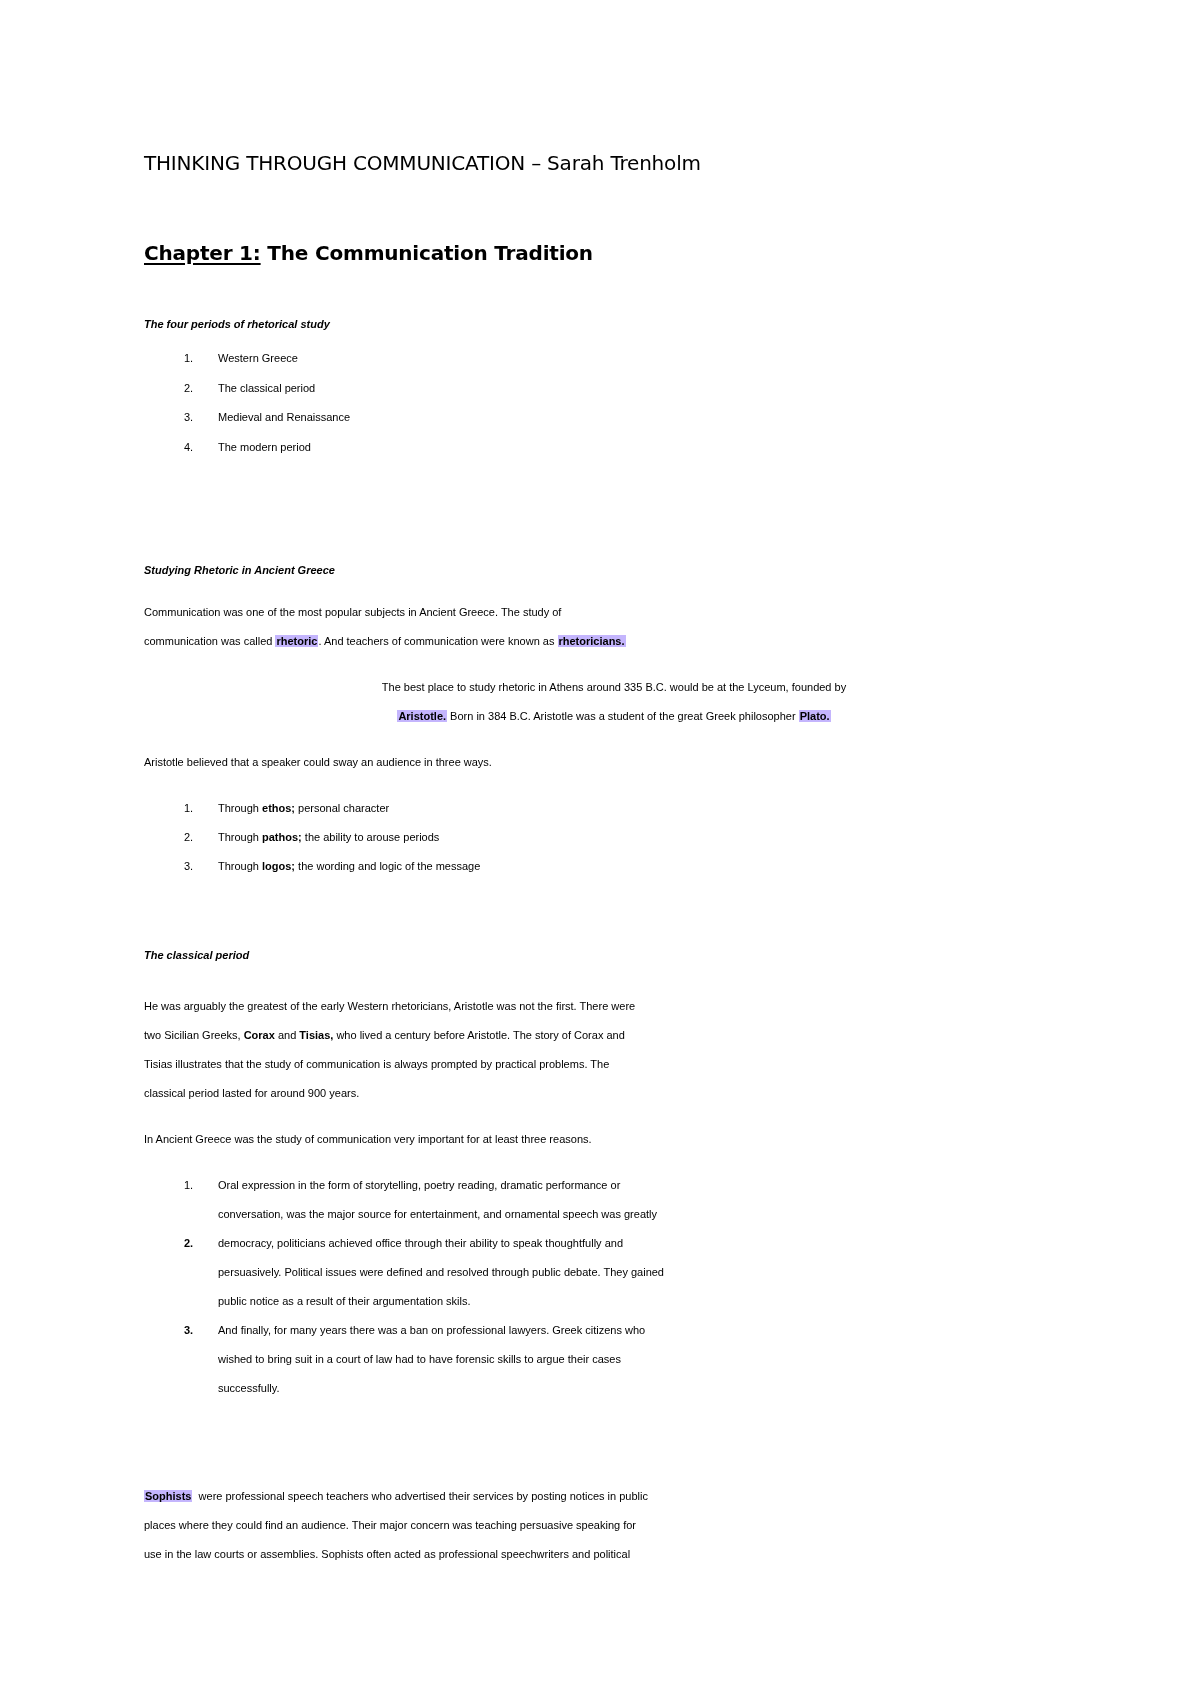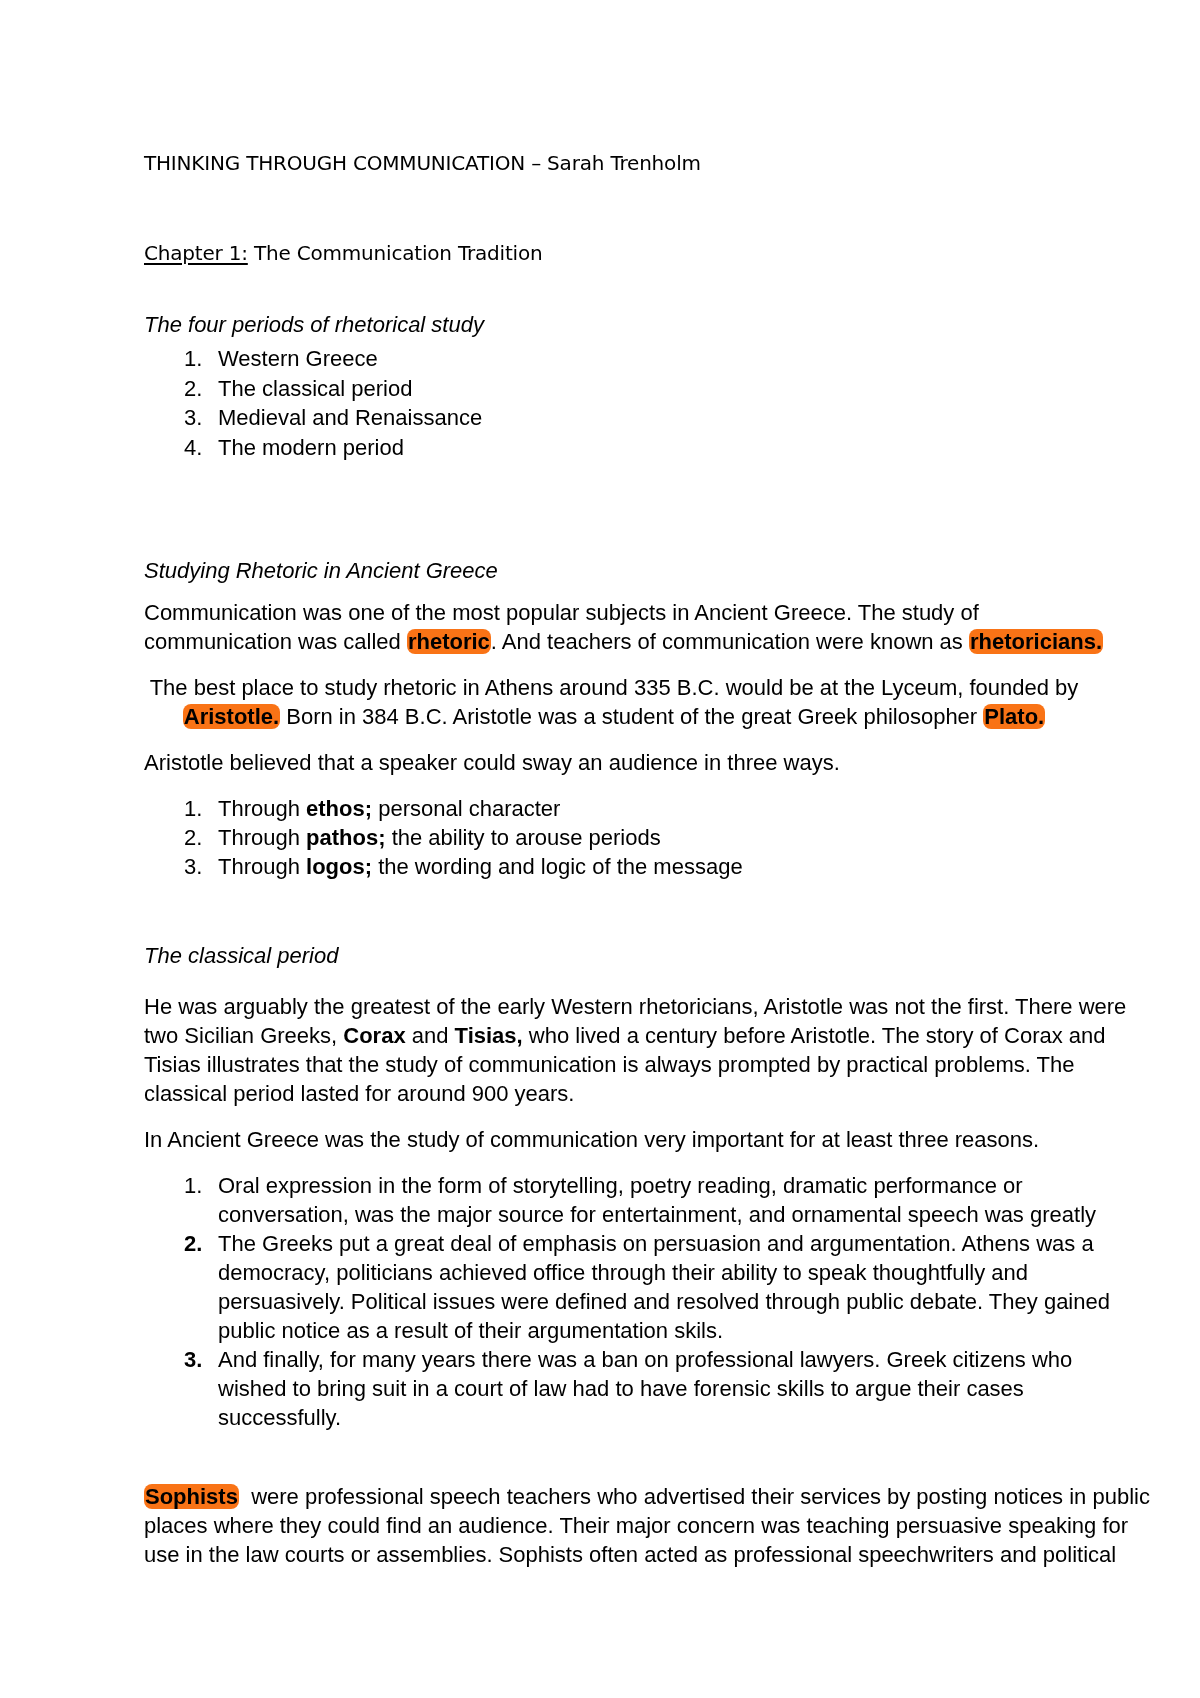--- a/index.html
+++ b/index.html
@@ -18,20 +18,21 @@
     .page {
       position: absolute;
       left: 0; top: 8px;
       width: 1008px;
       height: 1698px;
       background: #ffffff;
     }
     .abs {
       position: absolute;
       white-space: nowrap;
+      font-weight: bold;
     }
     .doc-title {
       left: 144px;
       top: 143px;
       font-family: "DejaVu Sans", sans-serif;
       font-size: 20px;
       font-weight: normal;
       letter-spacing: -0.2px;
     }
     .chapter {
@@ -40,21 +41,21 @@
       font-family: "DejaVu Sans", sans-serif;
       font-size: 20px;
       letter-spacing: -0.2px;
     }
     .chapter .chap-label {
       text-decoration: underline;
       text-underline-offset: 3px;
     }
     .body-text {
       font-family: "Liberation Sans", sans-serif;
-      font-size: 22px;
+      font-size: 11px;
       line-height: 29px;
     }
     .heading-italic {
       font-style: italic;
     }
     .para {
       position: absolute;
       left: 144px;
       width: 940px;
       white-space: normal;
@@ -78,24 +79,23 @@
     .olist li .num {
       position: absolute;
       left: 40px;
       top: 0;
     }
     .olist li .line {
       display: block;
       white-space: nowrap;
     }
     .hl {
-      background: #f97316;
+      background: #c4b5fd;
       font-weight: bold;
       padding: 0 1px;
-      border-radius: 8px;
     }
     b, .bold { font-weight: bold; }
   </style>
 </head>
 <body>
 
 <div class="page">
 
   <div class="abs doc-title">THINKING THROUGH COMMUNICATION – Sarah Trenholm</div>
 
@@ -169,21 +169,20 @@
   </div>
 
   <ol class="olist body-text" style="top:1163px;">
     <li>
       <span class="num">1.</span>
       <span class="line">Oral expression in the form of storytelling, poetry reading, dramatic performance or</span>
       <span class="line">conversation, was the major source for entertainment, and ornamental speech was greatly</span>
     </li>
     <li>
       <span class="num bold">2.</span>
-      <span class="line">The Greeks put a great deal of emphasis on persuasion and argumentation. Athens was a</span>
       <span class="line">democracy, politicians achieved office through their ability to speak thoughtfully and</span>
       <span class="line">persuasively. Political issues were defined and resolved through public debate. They gained</span>
       <span class="line">public notice as a result of their argumentation skils.</span>
     </li>
     <li>
       <span class="num bold">3.</span>
       <span class="line">And finally, for many years there was a ban on professional lawyers. Greek citizens who</span>
       <span class="line">wished to bring suit in a court of law had to have forensic skills to argue their cases</span>
       <span class="line">successfully.</span>
     </li>

